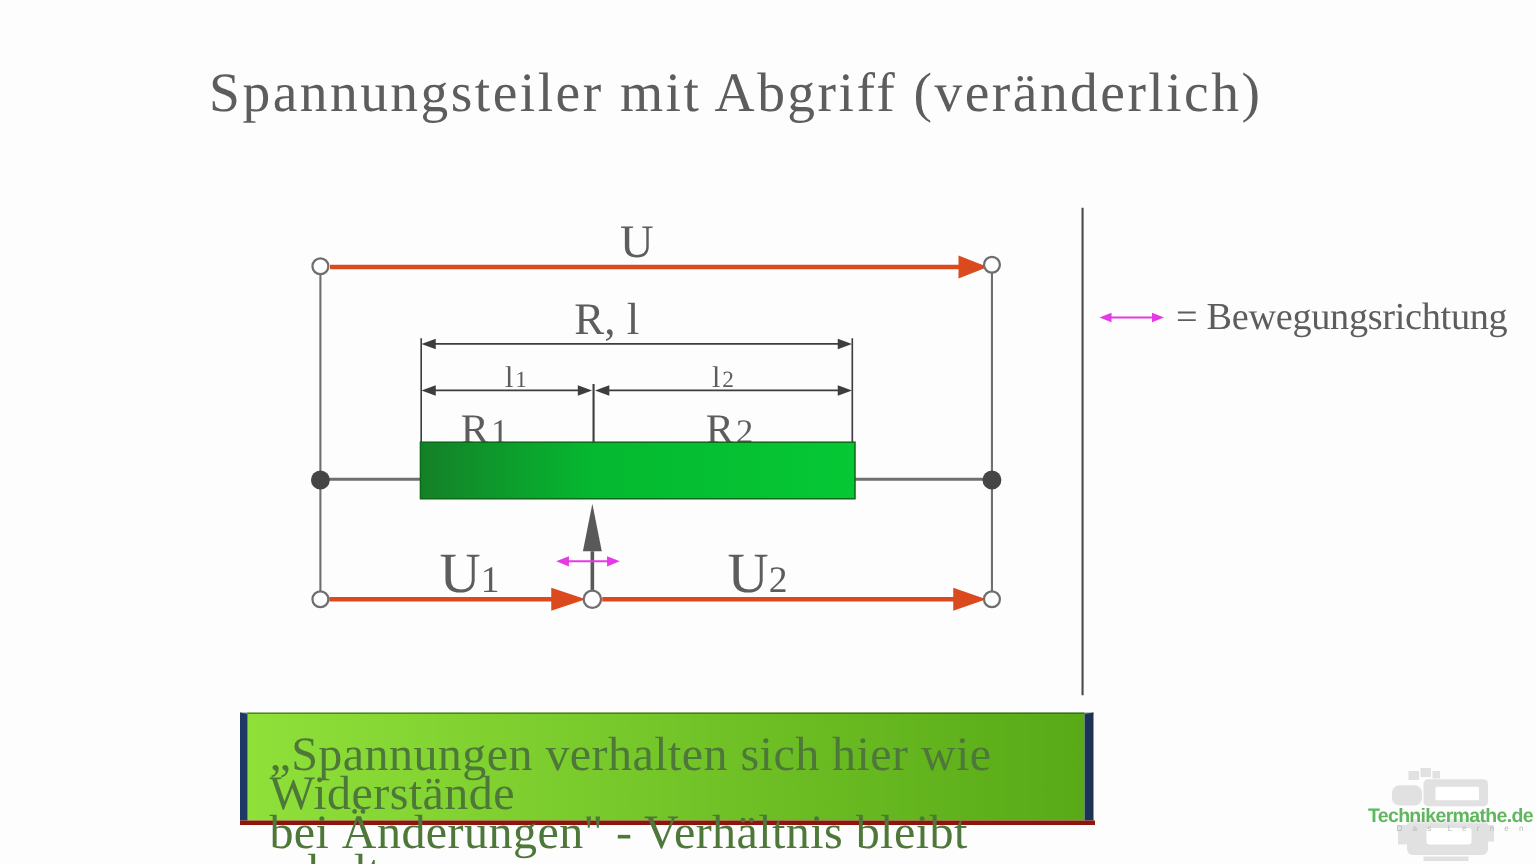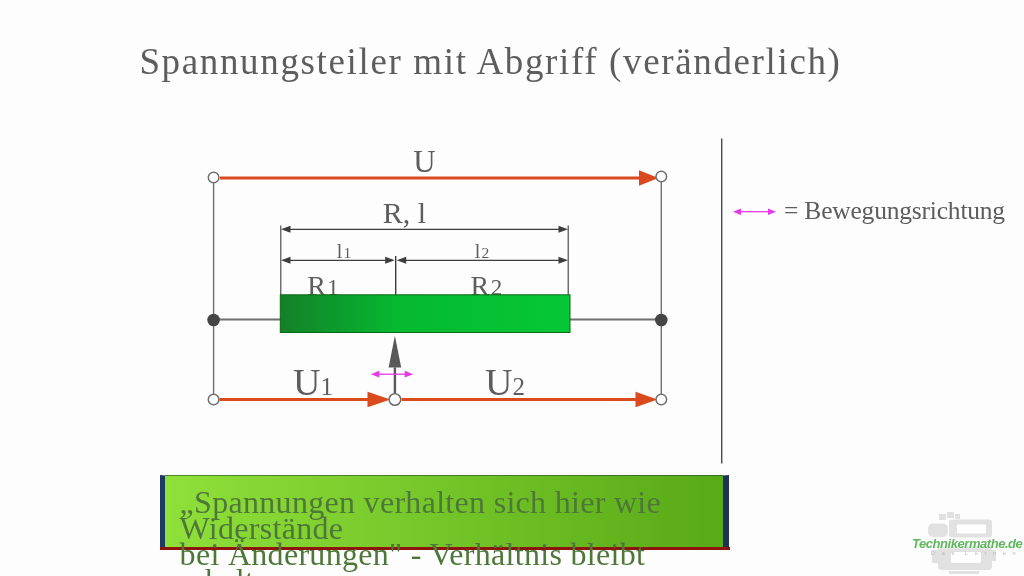--- a/index.html
+++ b/index.html
@@ -12,21 +12,21 @@
        border-top:1px solid rgba(30,60,40,0.55);
        background:linear-gradient(to right,#90e03a,#58aa17);}
   .boxshadow{position:absolute;left:159.7px;top:546.6px;width:570.3px;height:3.2px;
        background:#8e150e;}
   .boxtext{position:absolute;left:179.6px;top:488.5px;width:540px;
        font-size:32px;line-height:26px;letter-spacing:0.3px;color:#4e7839;}
   .logo{position:absolute;left:905px;top:505px;width:119px;height:71px;}
   .logotext{position:absolute;left:7px;top:31px;width:112px;
        font-family:"Liberation Sans",sans-serif;font-weight:bold;font-size:13px;
        color:#52b152;white-space:nowrap;letter-spacing:-0.45px;opacity:0.92;
-       text-shadow:0 0 2px #fff,0 0 2px #fff;font-style:italic;}
+       text-shadow:0 0 2px #fff,0 0 2px #fff;}
   .logosub{position:absolute;left:26px;top:45px;
        font-family:"Liberation Sans",sans-serif;font-size:5.5px;letter-spacing:2.6px;
        color:#b9b9b9;white-space:nowrap;}
 </style>
 </head>
 <body>
 <svg id="diagram" width="1024" height="576" viewBox="0 0 1024 576">
   <defs>
     <linearGradient id="resg" x1="0" y1="0" x2="1" y2="0">
       <stop offset="0" stop-color="#148028"></stop>

